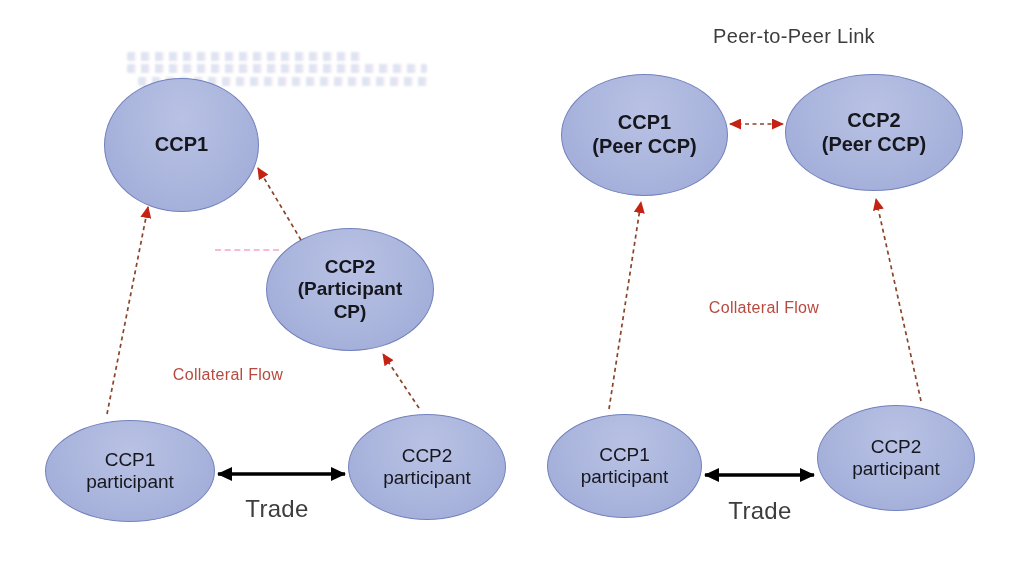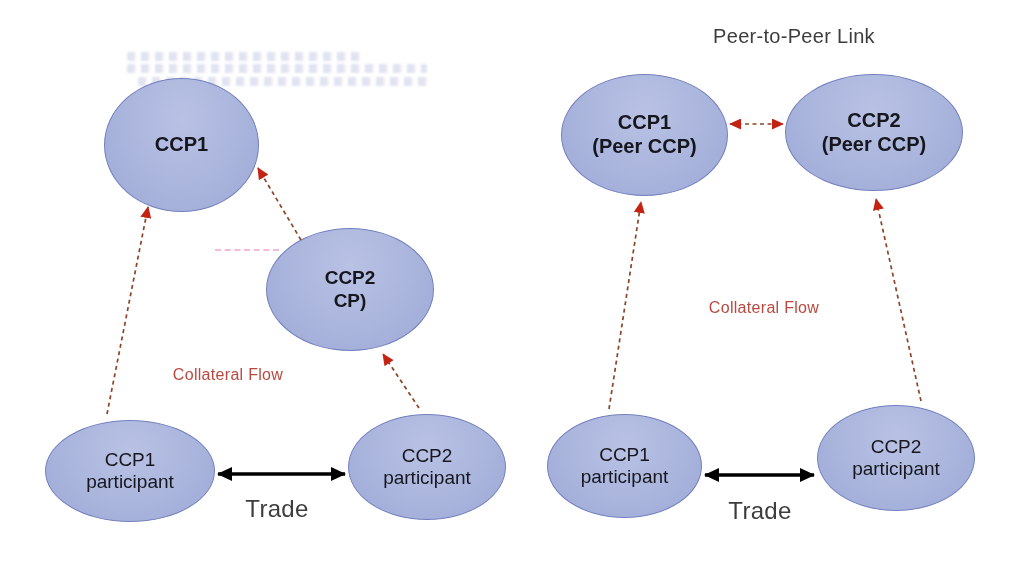--- a/index.html
+++ b/index.html
@@ -51,20 +51,21 @@
     <div class="ghost-line" style="left:138px;top:77px;width:290px;"></div>
     <div class="pink-dash-artifact"></div>
   </div>
 
   <div class="node ccp-top" style="left:104px;top:78px;width:155px;height:134px;">
     <span class="line">CCP1</span>
   </div>
 
   <div class="node ccp-top" style="left:266px;top:228px;width:168px;height:123px;font-size:19px;">
     <span class="line">CCP2</span>
+    <span class="line">(Participant</span>
     <span class="line">CP)</span>
   </div>
 
   <div class="node participant" style="left:45px;top:420px;width:170px;height:102px;">
     <span class="line">CCP1</span>
     <span class="line">participant</span>
   </div>
 
   <div class="node participant" style="left:348px;top:414px;width:158px;height:106px;">
     <span class="line">CCP2</span>

